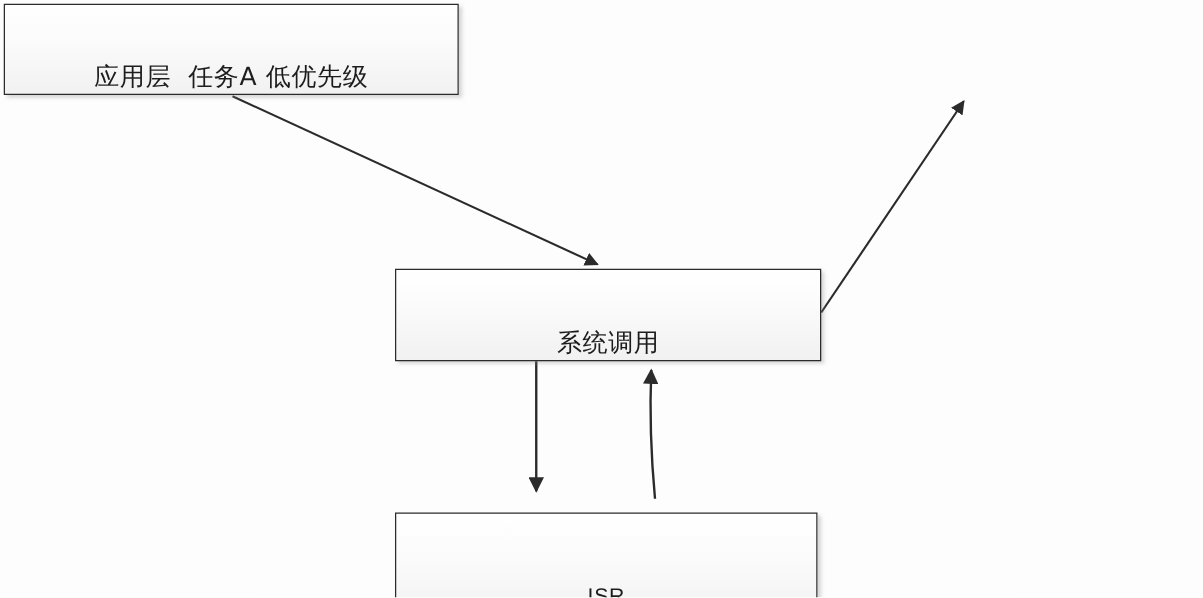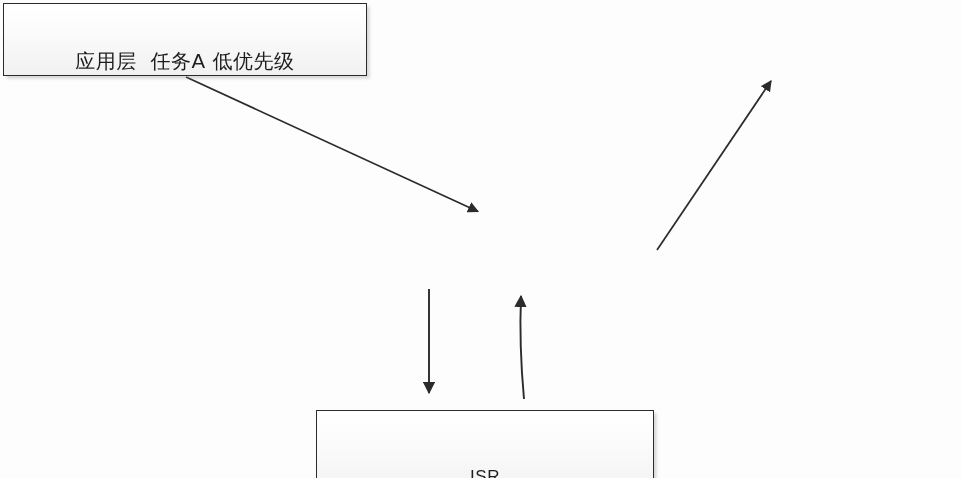--- a/index.html
+++ b/index.html
@@ -84,18 +84,21 @@
     <g>
       <path d="M 524 399 Q 519 345 521 296" fill="none" stroke="#2b2b2b" stroke-width="1.9" marker-end="url(#arrow-head)"></path>
     </g>
   </svg>
 
   <div class="node" id="node-task-a">
     <span class="node-label cjk-label">应用层  任务A 低优先级</span>
   </div>
 
 
+  <div class="node" id="node-syscall">
+    <span class="node-label cjk-label">系统调用</span>
+  </div>
 
   <div class="node" id="node-isr">
     <span class="node-label latin-label">ISR</span>
   </div>
 
 </div>
 
 </body></html>

